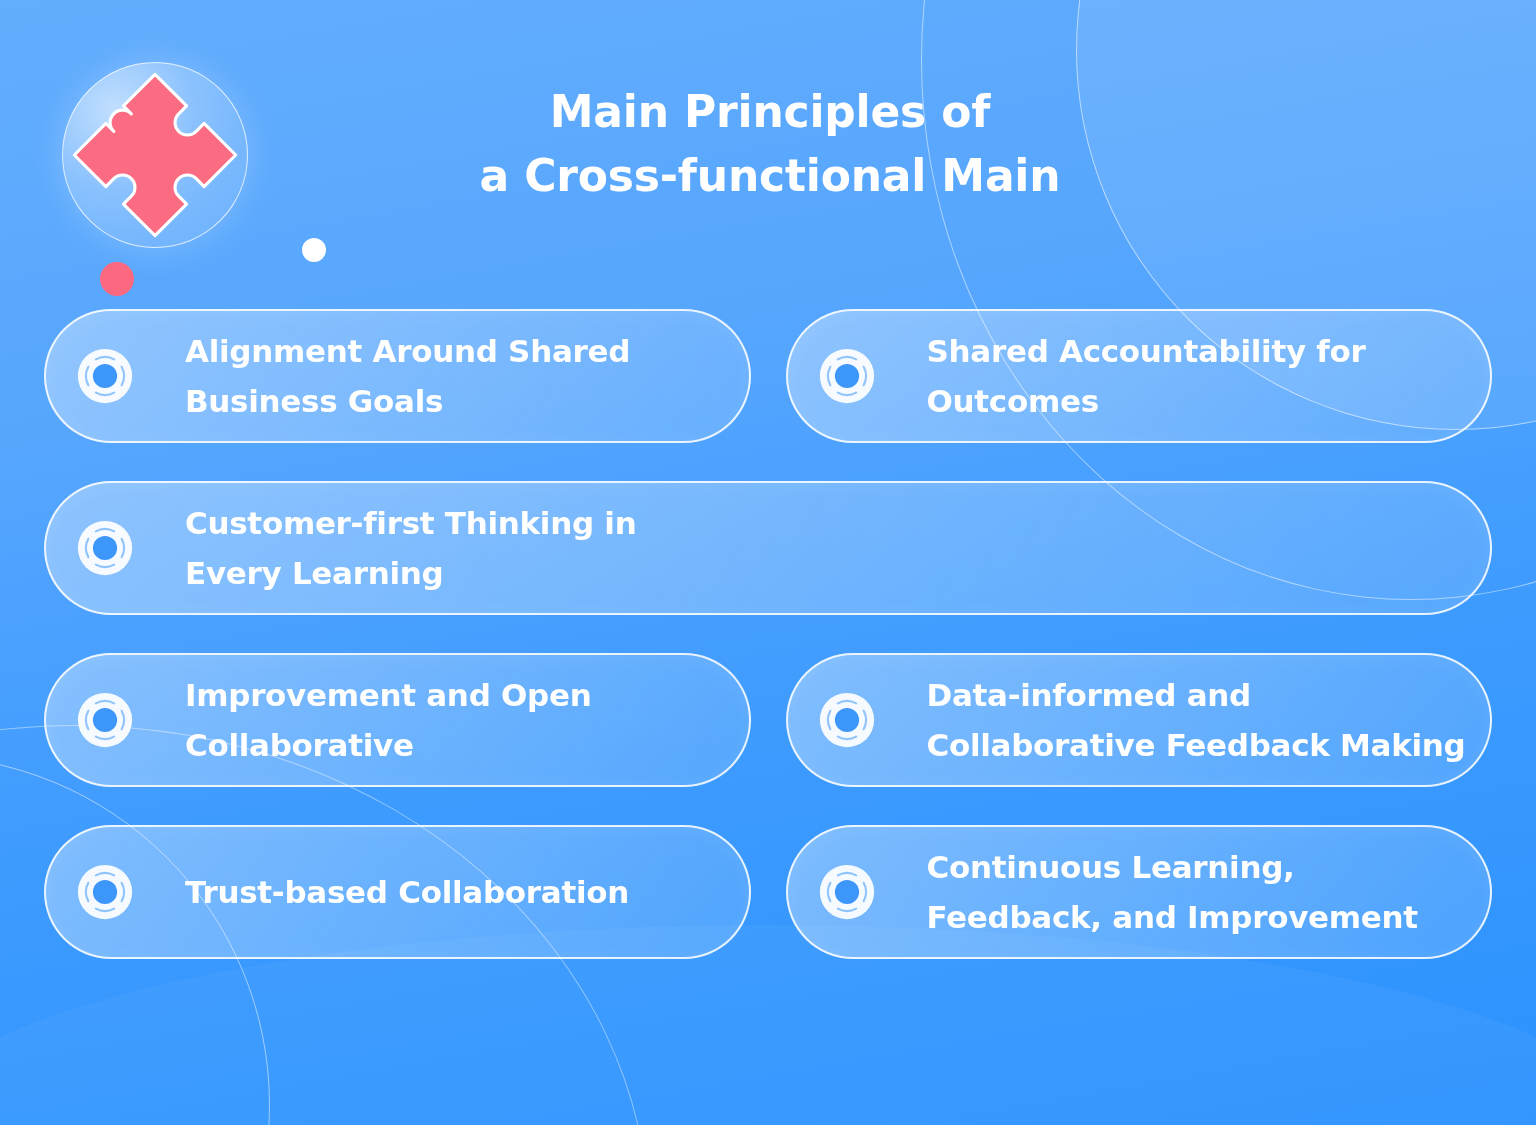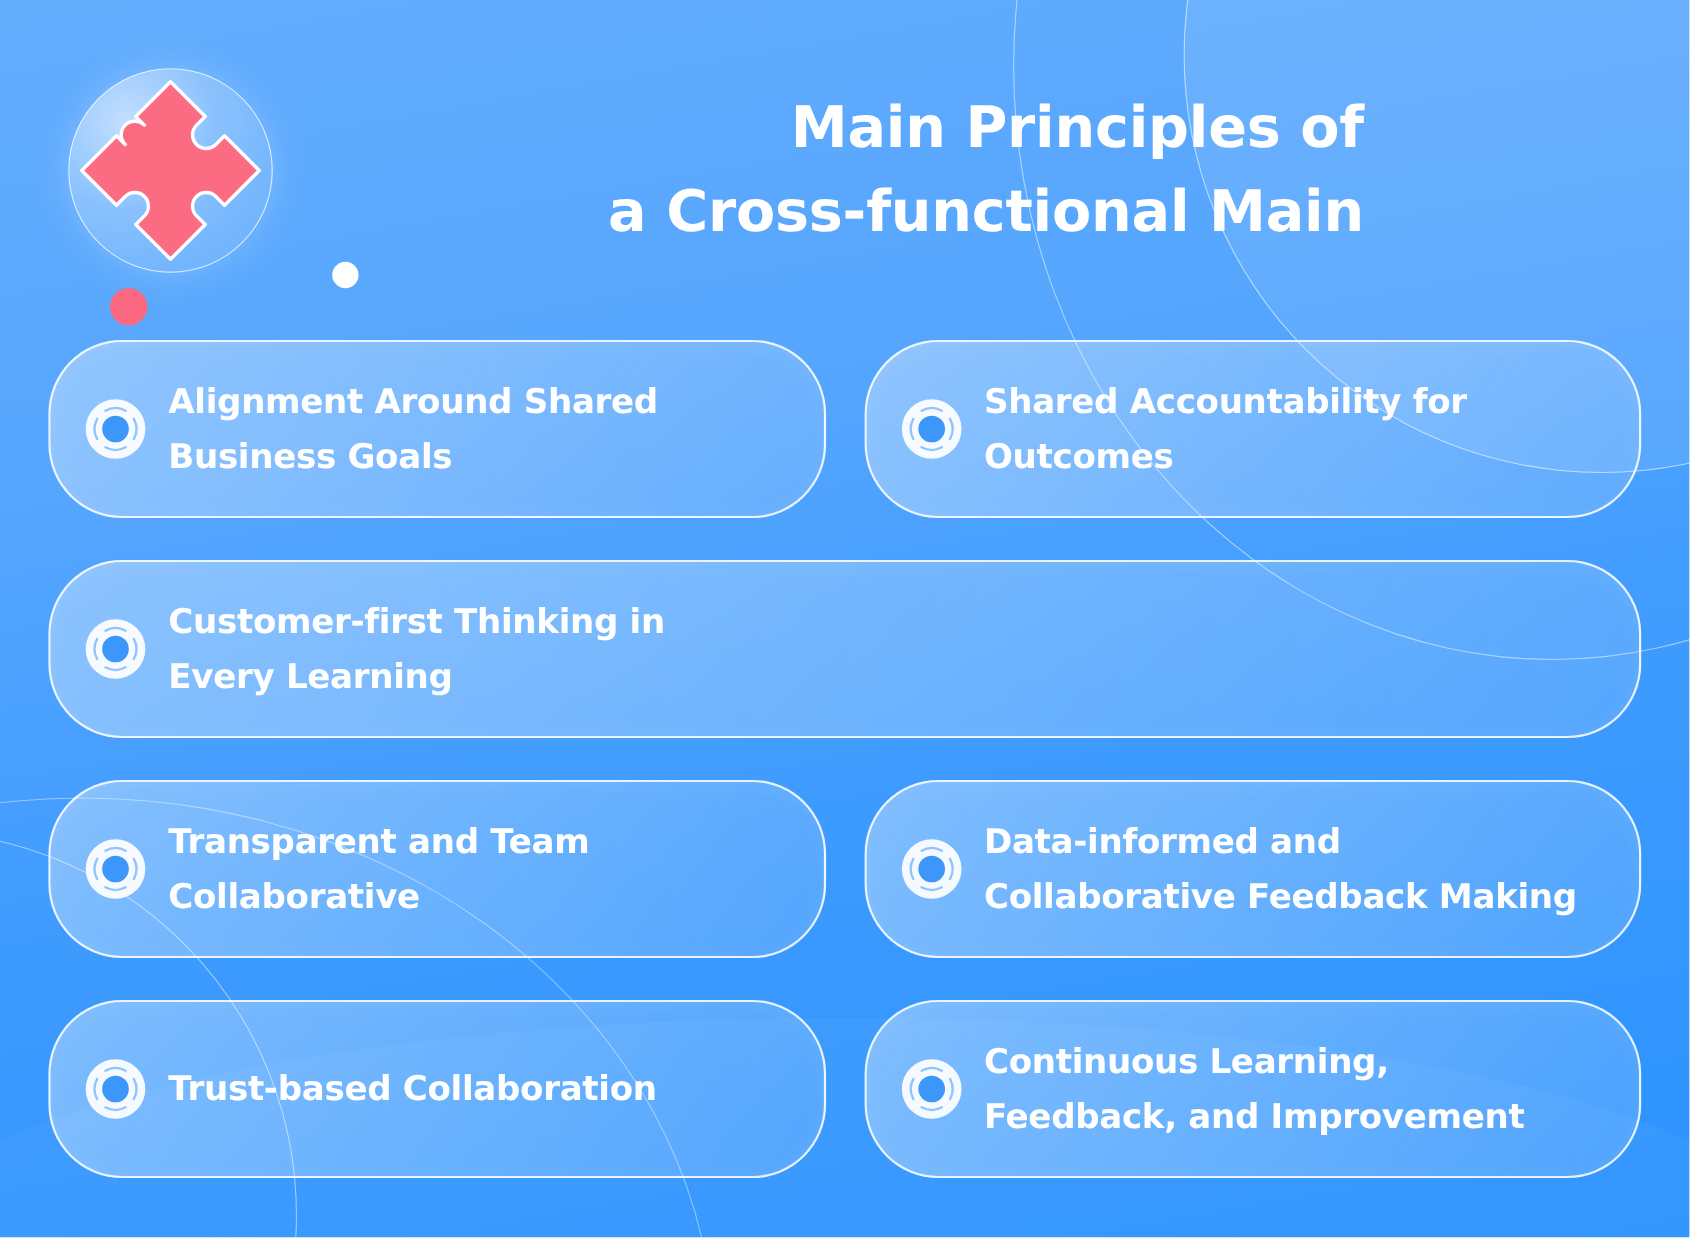--- a/index.html
+++ b/index.html
@@ -125,23 +125,23 @@
     border-radius: 50%;
     background: #ffffff;
   }
 
   
   .title {
     position: absolute;
     left: 300px;
     top: 80px;
     width: 940px;
-    text-align: right;
+    text-align: center;
     color: #ffffff;
-    font-size: 52px;
+    font-size: 44px;
     line-height: 1.46;
     font-weight: 700;
     letter-spacing: -0.2px;
     font-family: "DejaVu Sans", sans-serif;
   }
   .title .line { display: block; white-space: nowrap; }
 
   
   .cards {
     position: absolute;
@@ -150,30 +150,31 @@
     width: 1448px;
   }
   .card-row {
     display: flex;
     gap: 35px;
     margin-bottom: 38px;
   }
   .card {
     flex: 1 1 0;
     min-width: 0;
-    height: 162px;
+    height: 134px;
     border-radius: 67px;
     box-sizing: border-box;
     border: 2px solid rgba(255,255,255,0.86);
     background: linear-gradient(118deg, rgba(255,255,255,0.34) 0%, rgba(255,255,255,0.26) 38%, rgba(255,255,255,0.13) 100%);
     display: flex;
     align-items: center;
     padding-left: 28px;
     padding-right: 24px;
     box-shadow: 0 2px 18px rgba(255,255,255,0.07) inset;
+    gap: 32px;
   }
   .card-icon {
     flex: 0 0 auto;
     width: 62px;
     height: 62px;
     margin-right: 17px;
   }
   .card-icon svg { display: block; width: 100%; height: 100%; }
   .card-text {
     color: #ffffff;
@@ -284,21 +285,21 @@
             <circle cx="32" cy="32" r="12.5" fill="#3d97fb"></circle>
             <g fill="none" stroke="#3d97fb" stroke-opacity="0.55" stroke-width="2.2" stroke-linecap="round">
               <path d="M22.5 14.8 A20 20 0 0 1 41.5 14.8"></path>
               <path d="M41.5 49.2 A20 20 0 0 1 22.5 49.2"></path>
               <path d="M14.8 22.5 A20 20 0 0 0 14.8 41.5"></path>
               <path d="M49.2 41.5 A20 20 0 0 0 49.2 22.5"></path>
             </g>
           </svg>
         </span>
         <span class="card-text">
-          <span class="l">Transparent and Team</span>
+          <span class="l">Improvement and Open</span>
           <span class="l">Collaborative</span>
         </span>
       </div>
       <div class="card">
         <span class="card-icon">
           <svg viewBox="0 0 64 64" xmlns="http://www.w3.org/2000/svg">
             <circle cx="32" cy="32" r="28" fill="#ffffff" fill-opacity="0.93"></circle>
             <circle cx="32" cy="32" r="12.5" fill="#3d97fb"></circle>
             <g fill="none" stroke="#3d97fb" stroke-opacity="0.55" stroke-width="2.2" stroke-linecap="round">
               <path d="M22.5 14.8 A20 20 0 0 1 41.5 14.8"></path>

